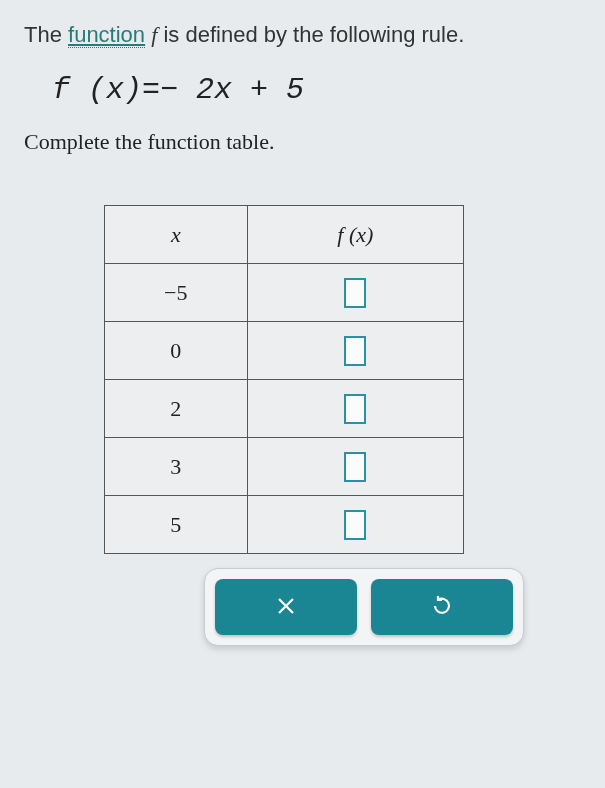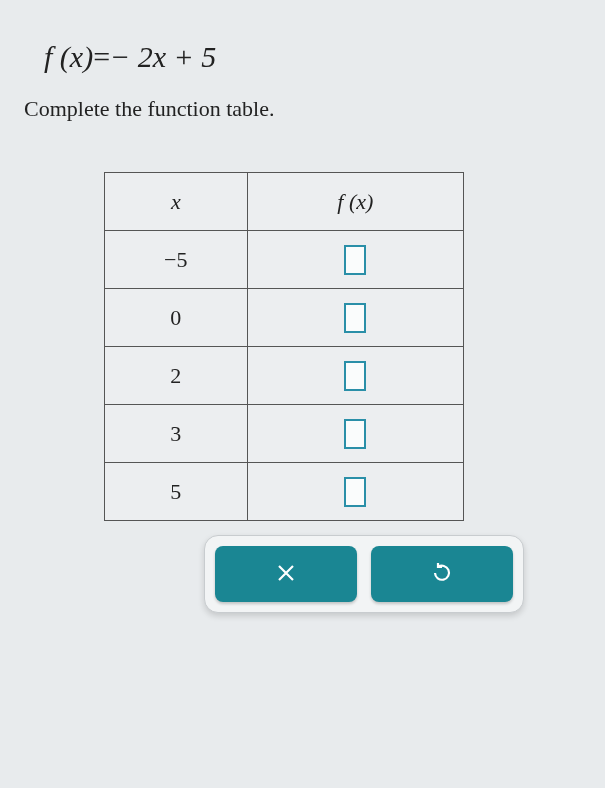--- a/index.html
+++ b/index.html
@@ -22,23 +22,23 @@
       font-size: 22px;
       line-height: 1.5;
       color: #333;
     }
     .link {
       color: #2a7a7a;
       text-decoration: underline;
       border-bottom: 1px dotted #2a7a7a;
     }
     .equation {
-      font-family: Liberation Serif, serif;
+      font-family: Liberation Mono, monospace;
       font-size: 30px;
-      margin: 22px 0 22px 20px;
+      margin: 22px 0 22px 28px;
       font-style: italic;
     }
     .prompt {
       font-size: 22px;
       margin-bottom: 50px;
       font-family: Liberation Serif, serif;
     }
     .table-wrap {
       margin-left: 80px;
       width: 360px;
@@ -100,20 +100,23 @@
       height: 24px;
       stroke: #fff;
       stroke-width: 2.2;
       fill: none;
     }
   </style>
 </head>
 <body>
 
 <div class="content">
+  <p class="problem-text">
+    <span>The </span><a class="link">function</a><span> </span><span style="font-family:'Times New Roman',serif;font-style:italic;">f</span><span> is defined by the following rule.</span>
+  </p>
 
   <div class="equation">
     <span>f (x)</span><span style="font-style:normal;">=</span><span>− 2x + 5</span>
   </div>
 
   <p class="prompt">Complete the function table.</p>
 
   <div class="table-wrap">
     <table class="func-table">
       <thead>

